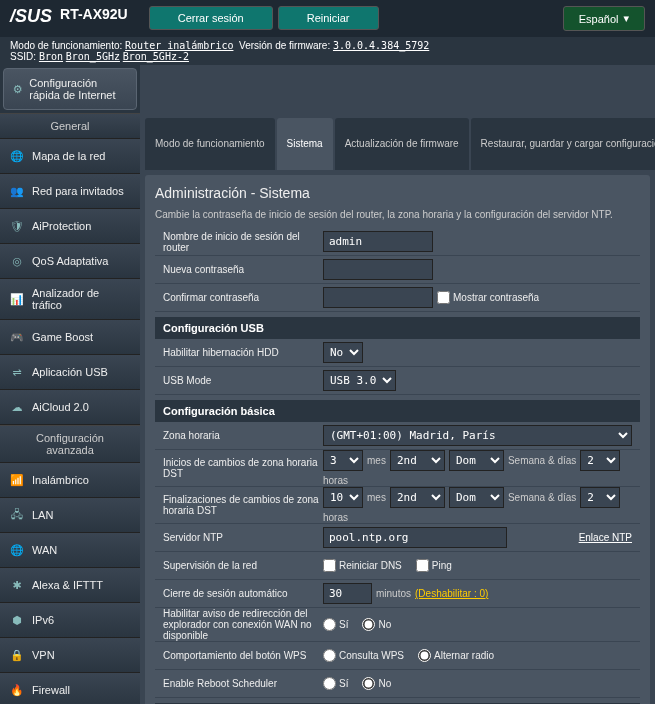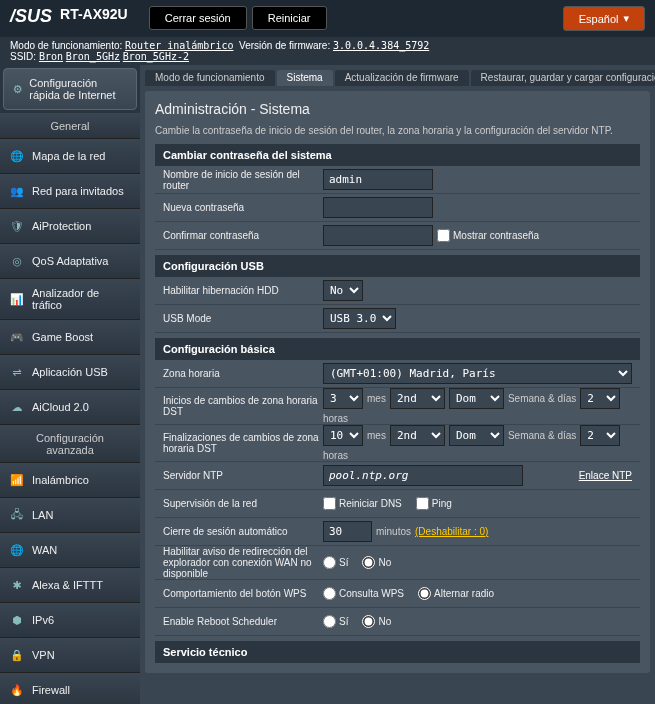--- a/index.html
+++ b/index.html
@@ -1,34 +1,34 @@
 <!DOCTYPE html>
 <html><head>
 <meta charset="utf-8">
 <style>
 * { box-sizing: border-box; margin: 0; padding: 0; }
 body { font-family: Arial, sans-serif; font-size: 11px; color: #fff; background: #3a4552; width: 655px; }
 .container { display: flex; flex-direction: column; }
 .topbar { display: flex; align-items: flex-start; background: #1e2832; padding: 6px 10px; }
 .logo { font-size: 18px; font-weight: bold; font-style: italic; margin-right: 8px; }
 .model { font-size: 14px; font-weight: bold; margin-right: 21px; }
-.btn-top { background: #000000; border: 1px solid #555; color: #fff; padding: 5px 15px; font-size: 11px; margin-right: 5px; cursor: pointer; border-radius: 3px; }
-.btn-lang { margin-left: auto; background: #c2410c; border: 1px solid #555; color: #fff; padding: 5px 15px; font-size: 11px; display: flex; align-items: center; gap: 5px; cursor: pointer; border-radius: 3px; }
+.btn-top { background: #0f766e; border: 1px solid #555; color: #fff; padding: 5px 28px; font-size: 11px; margin-right: 5px; cursor: pointer; border-radius: 3px; }
+.btn-lang { margin-left: auto; background: #14532d; border: 1px solid #555; color: #fff; padding: 5px 15px; font-size: 11px; display: flex; align-items: center; gap: 5px; cursor: pointer; border-radius: 3px; }
 .infobar { background: #2a3540; padding: 3px 10px; font-size: 10px; }
 .infobar .link { color: #fff; text-decoration: underline; font-family: monospace; }
 .main { display: flex; }
 .sidebar { width: 140px; background: #2a3540; }
 .side-section { background: linear-gradient(#3a4552, #2a3540); padding: 6px 20px; text-align: center; font-size: 11px; color: #ccc; border-top: 1px solid #444; border-bottom: 1px solid #222; }
 .side-item { display: flex; align-items: center; padding: 8px 8px; font-size: 11px; color: #eee; border-bottom: 1px solid #222; cursor: pointer; gap: 6px; background: linear-gradient(#3a4552, #2a3540); }
 .side-item.quick { background: linear-gradient(#4a5562, #3a4552); border: 1px solid #5a6572; border-radius: 4px; margin: 3px; }
 .side-item.active { background: linear-gradient(#2a9fd6, #1a7fb6); }
 .side-icon { width: 18px; height: 18px; display: inline-flex; align-items: center; justify-content: center; color: #8bb; }
 .content { flex: 1; background: #3a4552; padding: 5px; }
 .tabs { display: flex; gap: 2px; margin-bottom: 5px; }
-.tab { flex: 0 0 auto; background: #2a3540; padding: 2px 10px; font-size: 10px; text-align: center; cursor: pointer; color: #ccc; border-radius: 3px 3px 0 0; line-height: 1.2; }
+.tab { flex: 0 0 auto; background: #2a3540; padding: 20px 10px; font-size: 10px; text-align: center; cursor: pointer; color: #ccc; border-radius: 3px 3px 0 0; line-height: 1.2; margin-top: 48px; }
 .tab.active { background: #4a5562; color: #fff; }
 .panel { background: #4a5562; padding: 10px; border-radius: 3px; }
 .panel-title { font-size: 14px; color: #eee; margin-bottom: 8px; }
 .panel-desc { font-size: 10px; color: #ccc; margin-bottom: 8px; }
 .section-header { background: #2a3540; padding: 5px 8px; font-size: 11px; font-weight: bold; color: #fff; margin-top: 5px; }
 .form-row { display: flex; align-items: center; padding: 0 8px; border-bottom: 1px solid #3a4552; min-height: 28px; }
 .form-label { width: 160px; font-size: 10px; color: #eee; }
 .form-control { flex: 1; display: flex; align-items: center; gap: 4px; flex-wrap: wrap; }
 input[type="text"], input[type="password"] { background: #3a4552; border: 1px solid #222; color: #fff; padding: 3px 5px; font-size: 11px; font-family: monospace; }
 select { background: #3a4552; border: 1px solid #222; color: #fff; padding: 2px; font-size: 11px; font-family: monospace; }
@@ -142,21 +142,20 @@
         <div class="tab">Modo de funcionamiento</div>
         <div class="tab active">Sistema</div>
         <div class="tab">Actualización de firmware</div>
         <div class="tab">Restaurar, guardar y cargar configuración</div>
 
       </div>
       <div class="panel">
         <div class="panel-title">Administración - Sistema</div>
         <div class="panel-desc">Cambie la contraseña de inicio de sesión del router, la zona horaria y la configuración del servidor NTP.</div>
 
-        <div class="section-header">Cambiar contraseña del sistema</div>
         <div class="form-row">
             <div class="form-label">Nombre de inicio de sesión del router</div>
             <div class="form-control">
               <input type="text" style="width: 110px;" value="admin">
             </div>
           </div>
         <div class="form-row">
             <div class="form-label">Nueva contraseña</div>
             <div class="form-control">
               <input type="password" style="width: 110px;">
@@ -214,21 +213,21 @@
           <select class="sel-md"><option>2nd</option></select>
           <select class="sel-md"><option>Dom</option></select>
               <span class="form-text">Semana &amp; días</span>
           <select class="sel-sm"><option>2</option></select>
               <span class="form-text">horas</span>
         </div>
           </div>
         <div class="form-row">
             <div class="form-label">Servidor NTP</div>
             <div class="form-control">
-              <input type="text" style="width: 200px; font-style: italic;" value="pool.ntp.org">
+              <input type="text" style="width: 184px;" value="pool.ntp.org">
               <span class="enlace">Enlace NTP</span>
             </div>
           </div>
         <div class="form-row">
             <div class="form-label">Supervisión de la red</div>
             <div class="form-control">
           <label class="radio-label">
                 <input type="checkbox" style="">
                 <span>Reiniciar DNS</span>
               </label>

